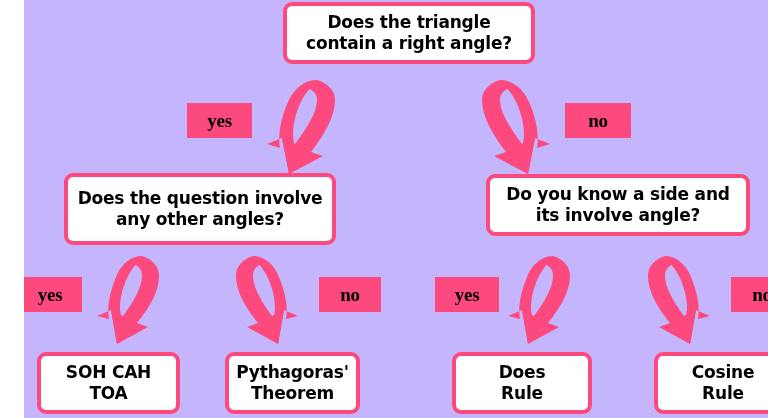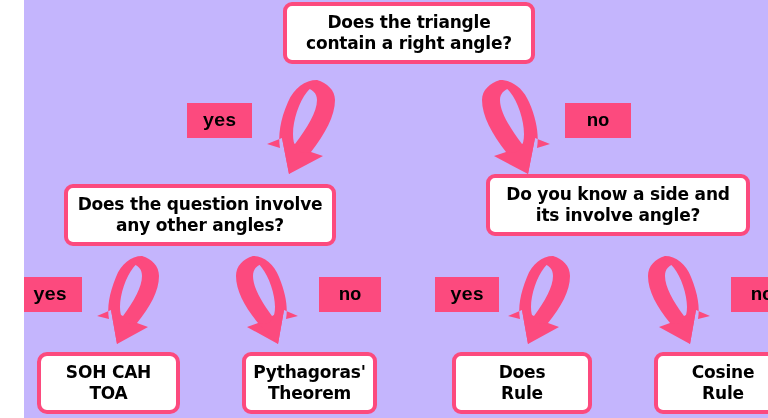--- a/index.html
+++ b/index.html
@@ -43,36 +43,36 @@
     position: absolute;
     box-sizing: border-box;
     background: #fc4a7e;
     color: #000000;
     font-weight: bold;
     display: flex;
     align-items: center;
     justify-content: center;
     font-size: 19px;
     letter-spacing: -0.2px;
-    font-family: Liberation Mono, monospace;
+    font-family: Liberation Serif, serif;
   }
   .arrow {
     position: absolute;
   }
   .arrow svg {
     display: block;
     overflow: visible;
   }
 
   
   #node-root      { left: 259px; top: 2px;   width: 252px; height: 62px;  font-size: 17px; }
-  #node-q-left    { left: 40px;  top: 184px; width: 272px; height: 62px;  font-size: 17px; }
+  #node-q-left    { left: 40px;  top: 173px; width: 272px; height: 72px;  font-size: 17px; }
   #node-q-right   { left: 462px; top: 174px; width: 264px; height: 62px;  font-size: 17px; }
-  #node-soh       { left: 13px;  top: 352px; width: 143px; height: 62px;  font-size: 17px; border-radius: 10px; }
-  #node-pyth      { left: 218px; top: 352px; width: 135px; height: 62px;  font-size: 17px; }
+  #node-soh       { left: 13px;  top: 352px; width: 143px; height: 62px;  font-size: 17px; }
+  #node-pyth      { left: 201px; top: 352px; width: 135px; height: 62px;  font-size: 17px; }
   #node-sine      { left: 428px; top: 352px; width: 140px; height: 62px;  font-size: 17px; }
   #node-cosine    { left: 630px; top: 352px; width: 138px; height: 62px;  font-size: 17px; }
 
   
   #label-yes-top    { left: 163px; top: 103px; width: 65px;  height: 35px; }
   #label-no-top     { left: 541px; top: 103px; width: 66px;  height: 35px; }
   #label-yes-left   { left: -6px;  top: 277px; width: 64px;  height: 35px; }
   #label-no-left    { left: 295px; top: 277px; width: 62px;  height: 35px; }
   #label-yes-right  { left: 411px; top: 277px; width: 64px;  height: 35px; }
   #label-no-right   { left: 707px; top: 277px; width: 62px;  height: 35px; }

